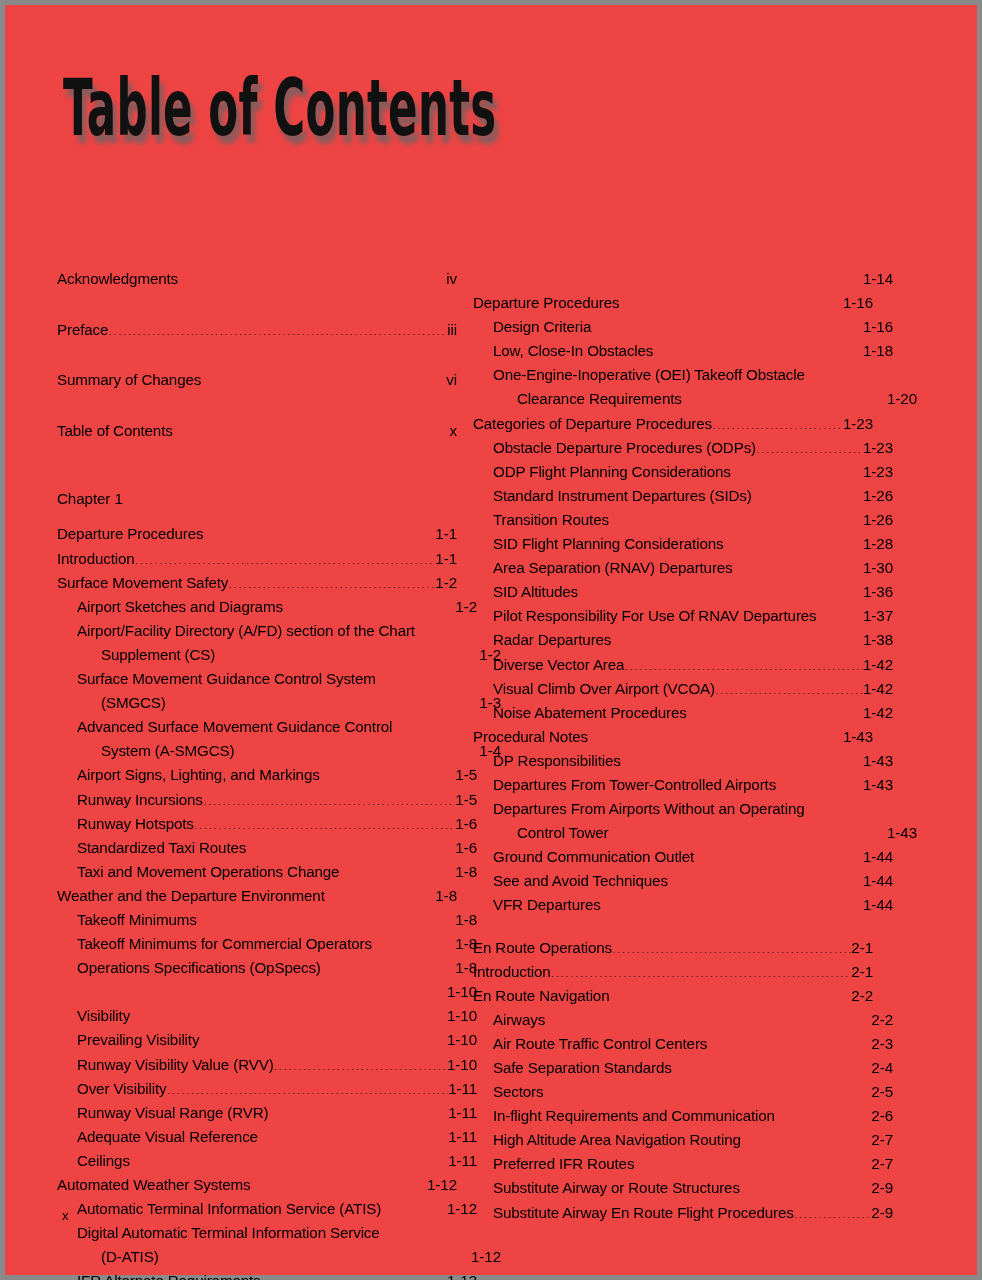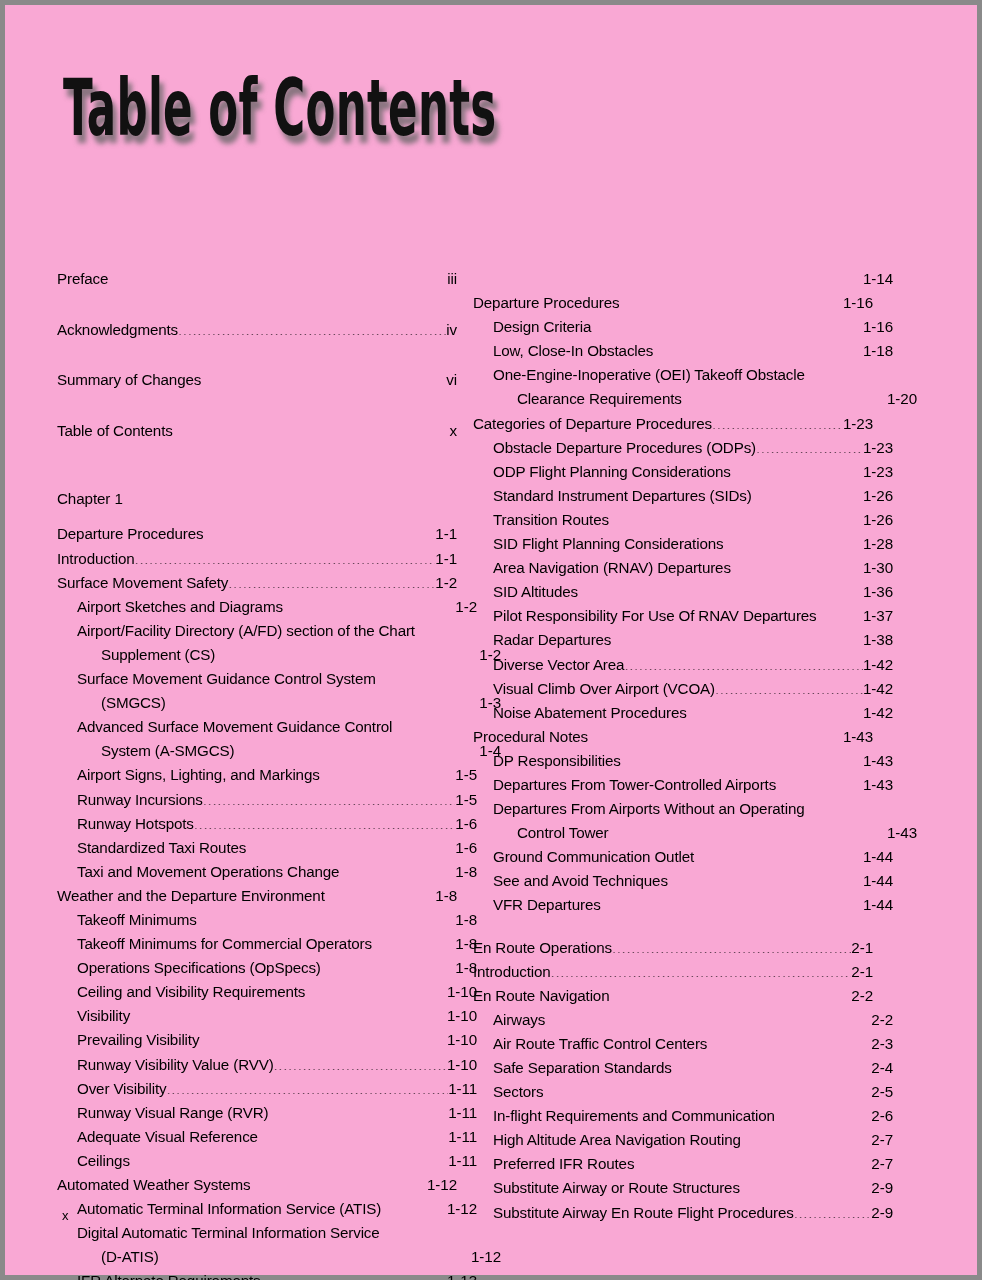--- a/index.html
+++ b/index.html
@@ -13,21 +13,21 @@
     overflow: hidden;
     font-family: "Liberation Sans", sans-serif;
   }
 
   #page {
     position: absolute;
     left: 5px;
     top: 5px;
     width: 972px;
     height: 1270px;
-    background: #f9a8d4;
+    background: #ef4444;
     box-sizing: border-box;
   }
 
   
   #title-wrap {
     position: absolute;
     left: 58px;
     top: 55px;
     width: 800px;
     height: 100px;
@@ -135,30 +135,30 @@
 <div id="page">
 
   <div id="title-wrap">
     <div id="doc-title">Table of Contents</div>
   </div>
 
   <div id="columns">
     <div class="col" id="col-left">
         <div class="entry sp-front">
           <div class="row">
+            <span class="etitle">Acknowledgments</span>
+            <span class="leader"></span>
+            <span class="pnum">iv</span>
+          </div>
+        </div>
+        <div class="entry sp-front">
+          <div class="row">
             <span class="etitle">Preface</span>
             <span class="leader"></span>
             <span class="pnum">iii</span>
-          </div>
-        </div>
-        <div class="entry sp-front">
-          <div class="row">
-            <span class="etitle">Acknowledgments</span>
-            <span class="leader"></span>
-            <span class="pnum">iv</span>
           </div>
         </div>
         <div class="entry sp-front">
           <div class="row">
             <span class="etitle">Summary of Changes</span>
             <span class="leader"></span>
             <span class="pnum">vi</span>
           </div>
         </div>
         <div class="entry sp-front">
@@ -292,21 +292,20 @@
         </div>
         <div class="entry lvl1">
           <div class="row">
             <span class="etitle">Operations Specifications (OpSpecs)</span>
             <span class="leader"></span>
             <span class="pnum">1-8</span>
           </div>
         </div>
         <div class="entry lvl1">
           <div class="row">
-            <span class="etitle">Ceiling and Visibility Requirements</span>
             <span class="leader"></span>
             <span class="pnum">1-10</span>
           </div>
         </div>
         <div class="entry lvl1">
           <div class="row">
             <span class="etitle">Visibility </span>
             <span class="leader"></span>
             <span class="pnum">1-10</span>
           </div>
@@ -464,21 +463,21 @@
         </div>
         <div class="entry lvl1">
           <div class="row">
             <span class="etitle">SID Flight Planning Considerations</span>
             <span class="leader"></span>
             <span class="pnum">1-28</span>
           </div>
         </div>
         <div class="entry lvl1">
           <div class="row">
-            <span class="etitle">Area Navigation (RNAV) Departures </span>
+            <span class="etitle">Area Separation (RNAV) Departures </span>
             <span class="leader"></span>
             <span class="pnum">1-30</span>
           </div>
         </div>
         <div class="entry lvl1">
           <div class="row">
             <span class="etitle">SID Altitudes  </span>
             <span class="leader"></span>
             <span class="pnum">1-36</span>
           </div>

